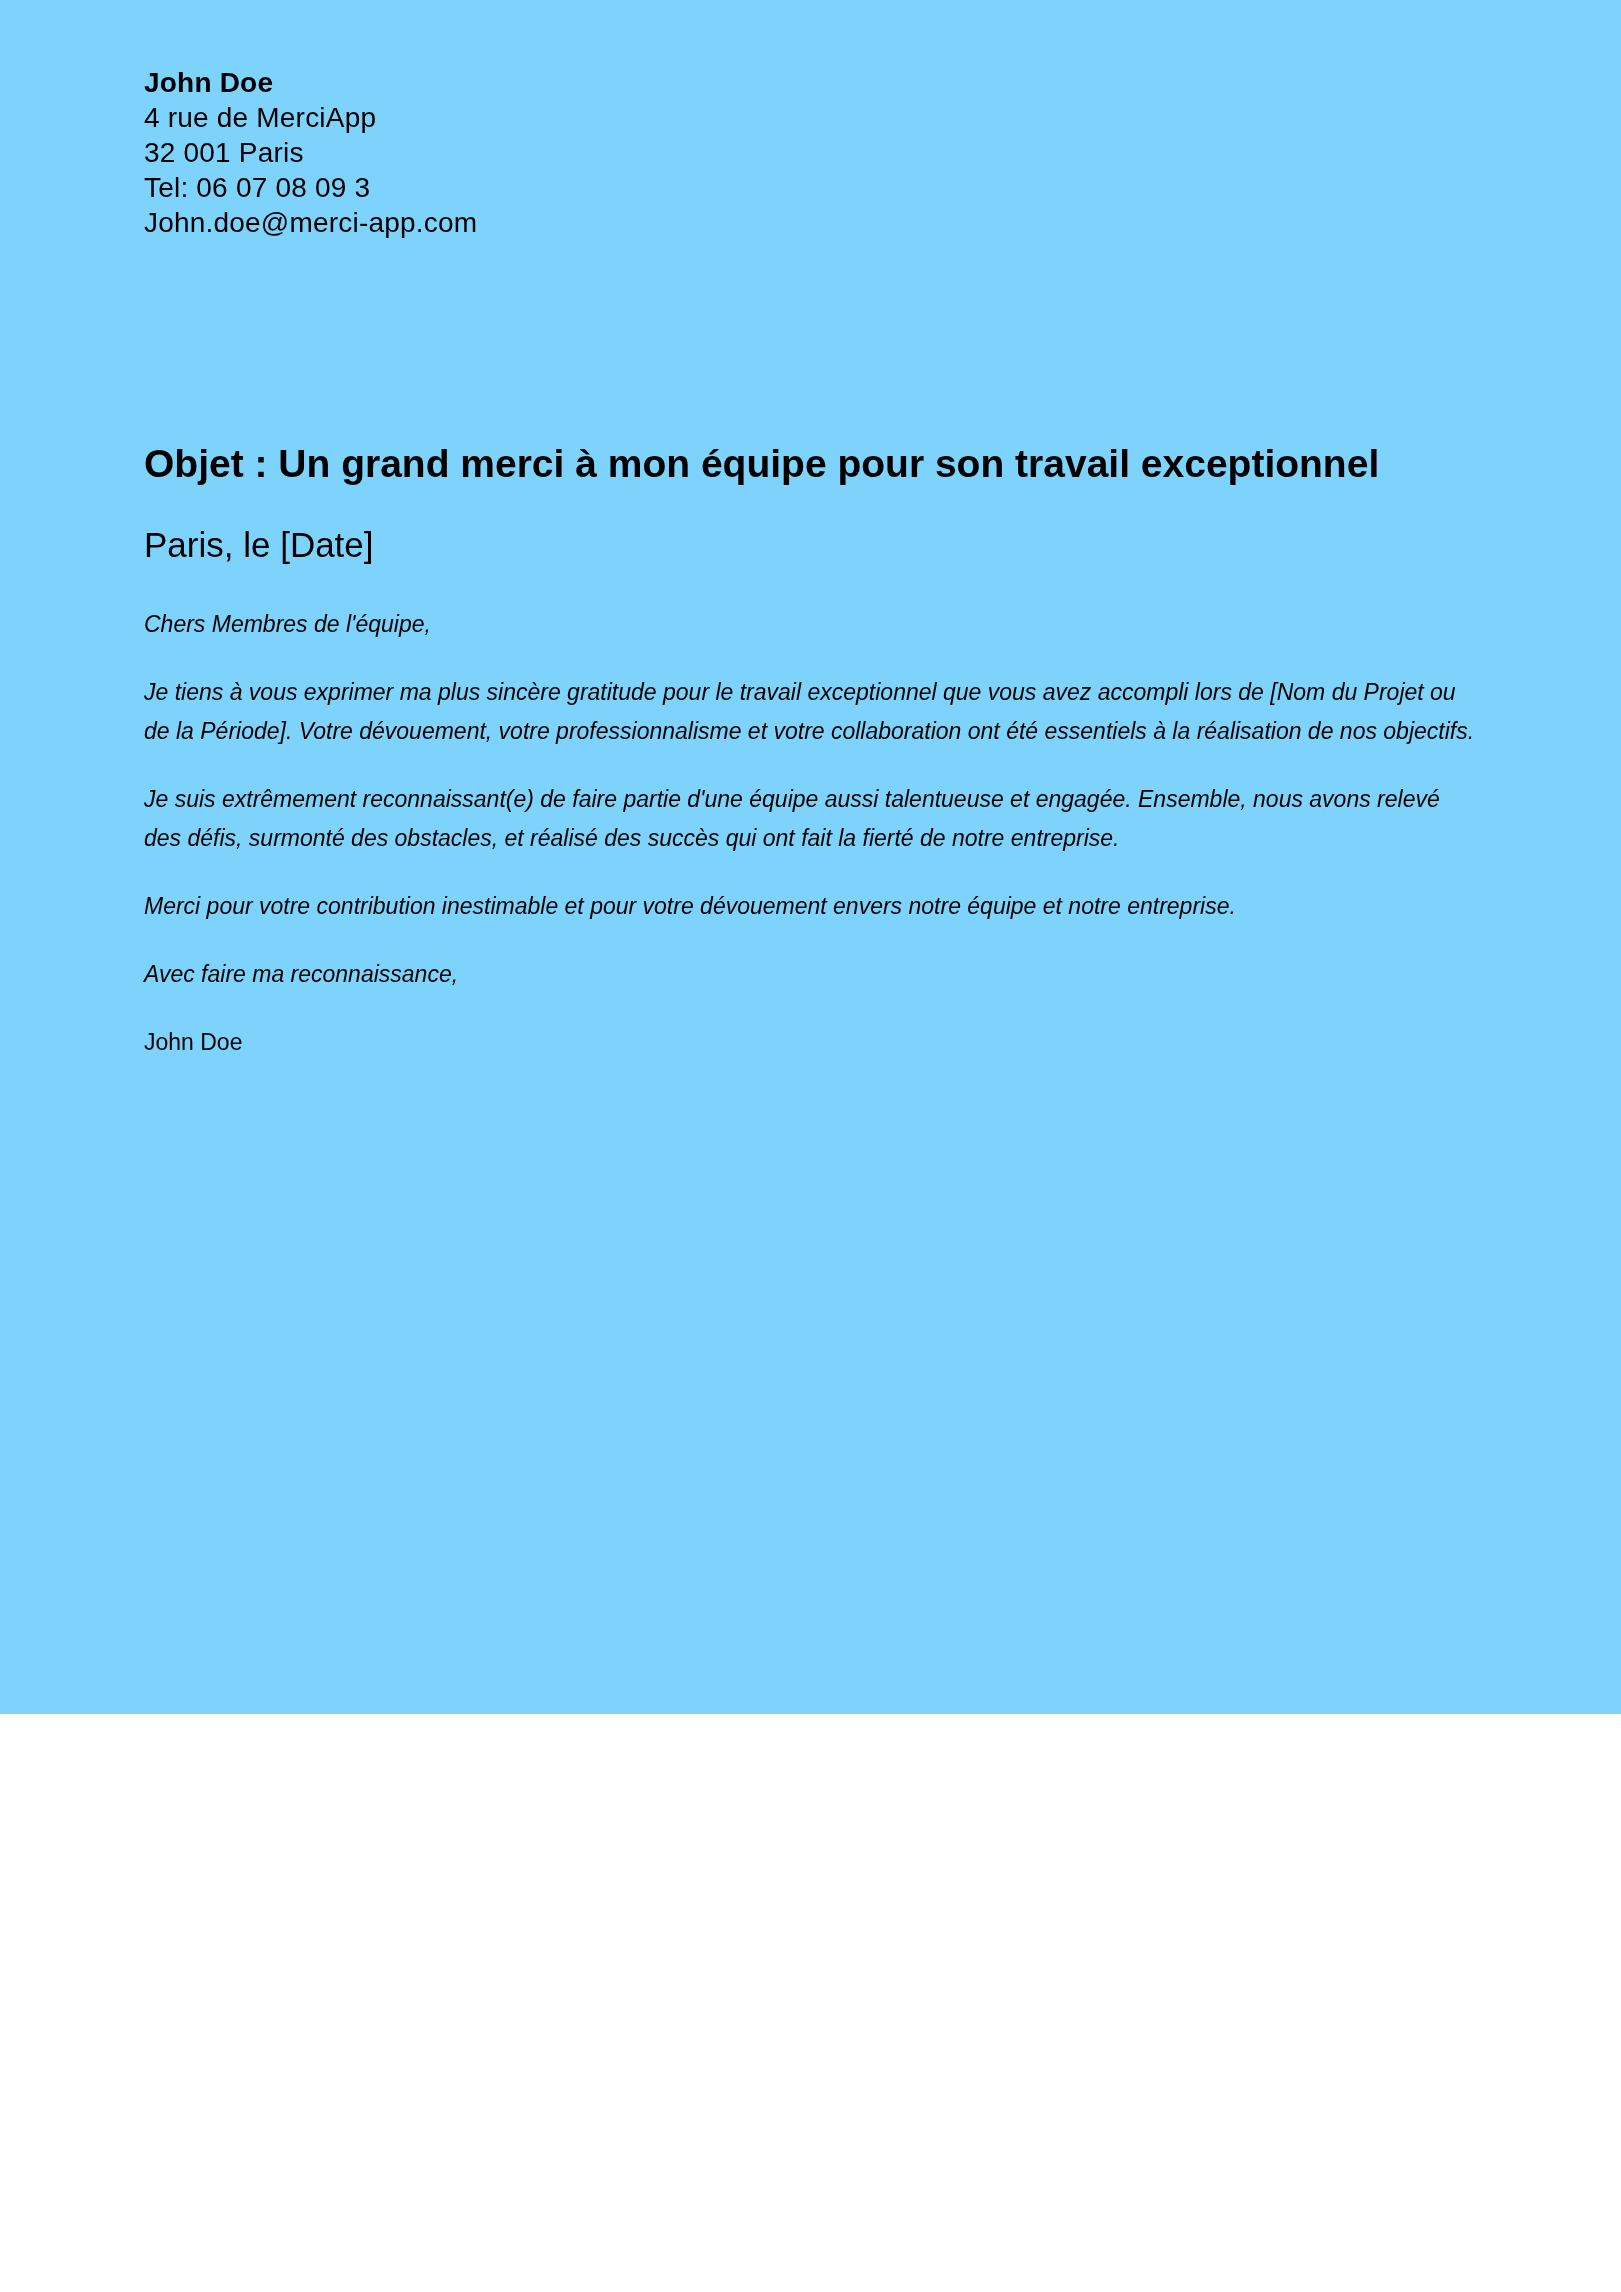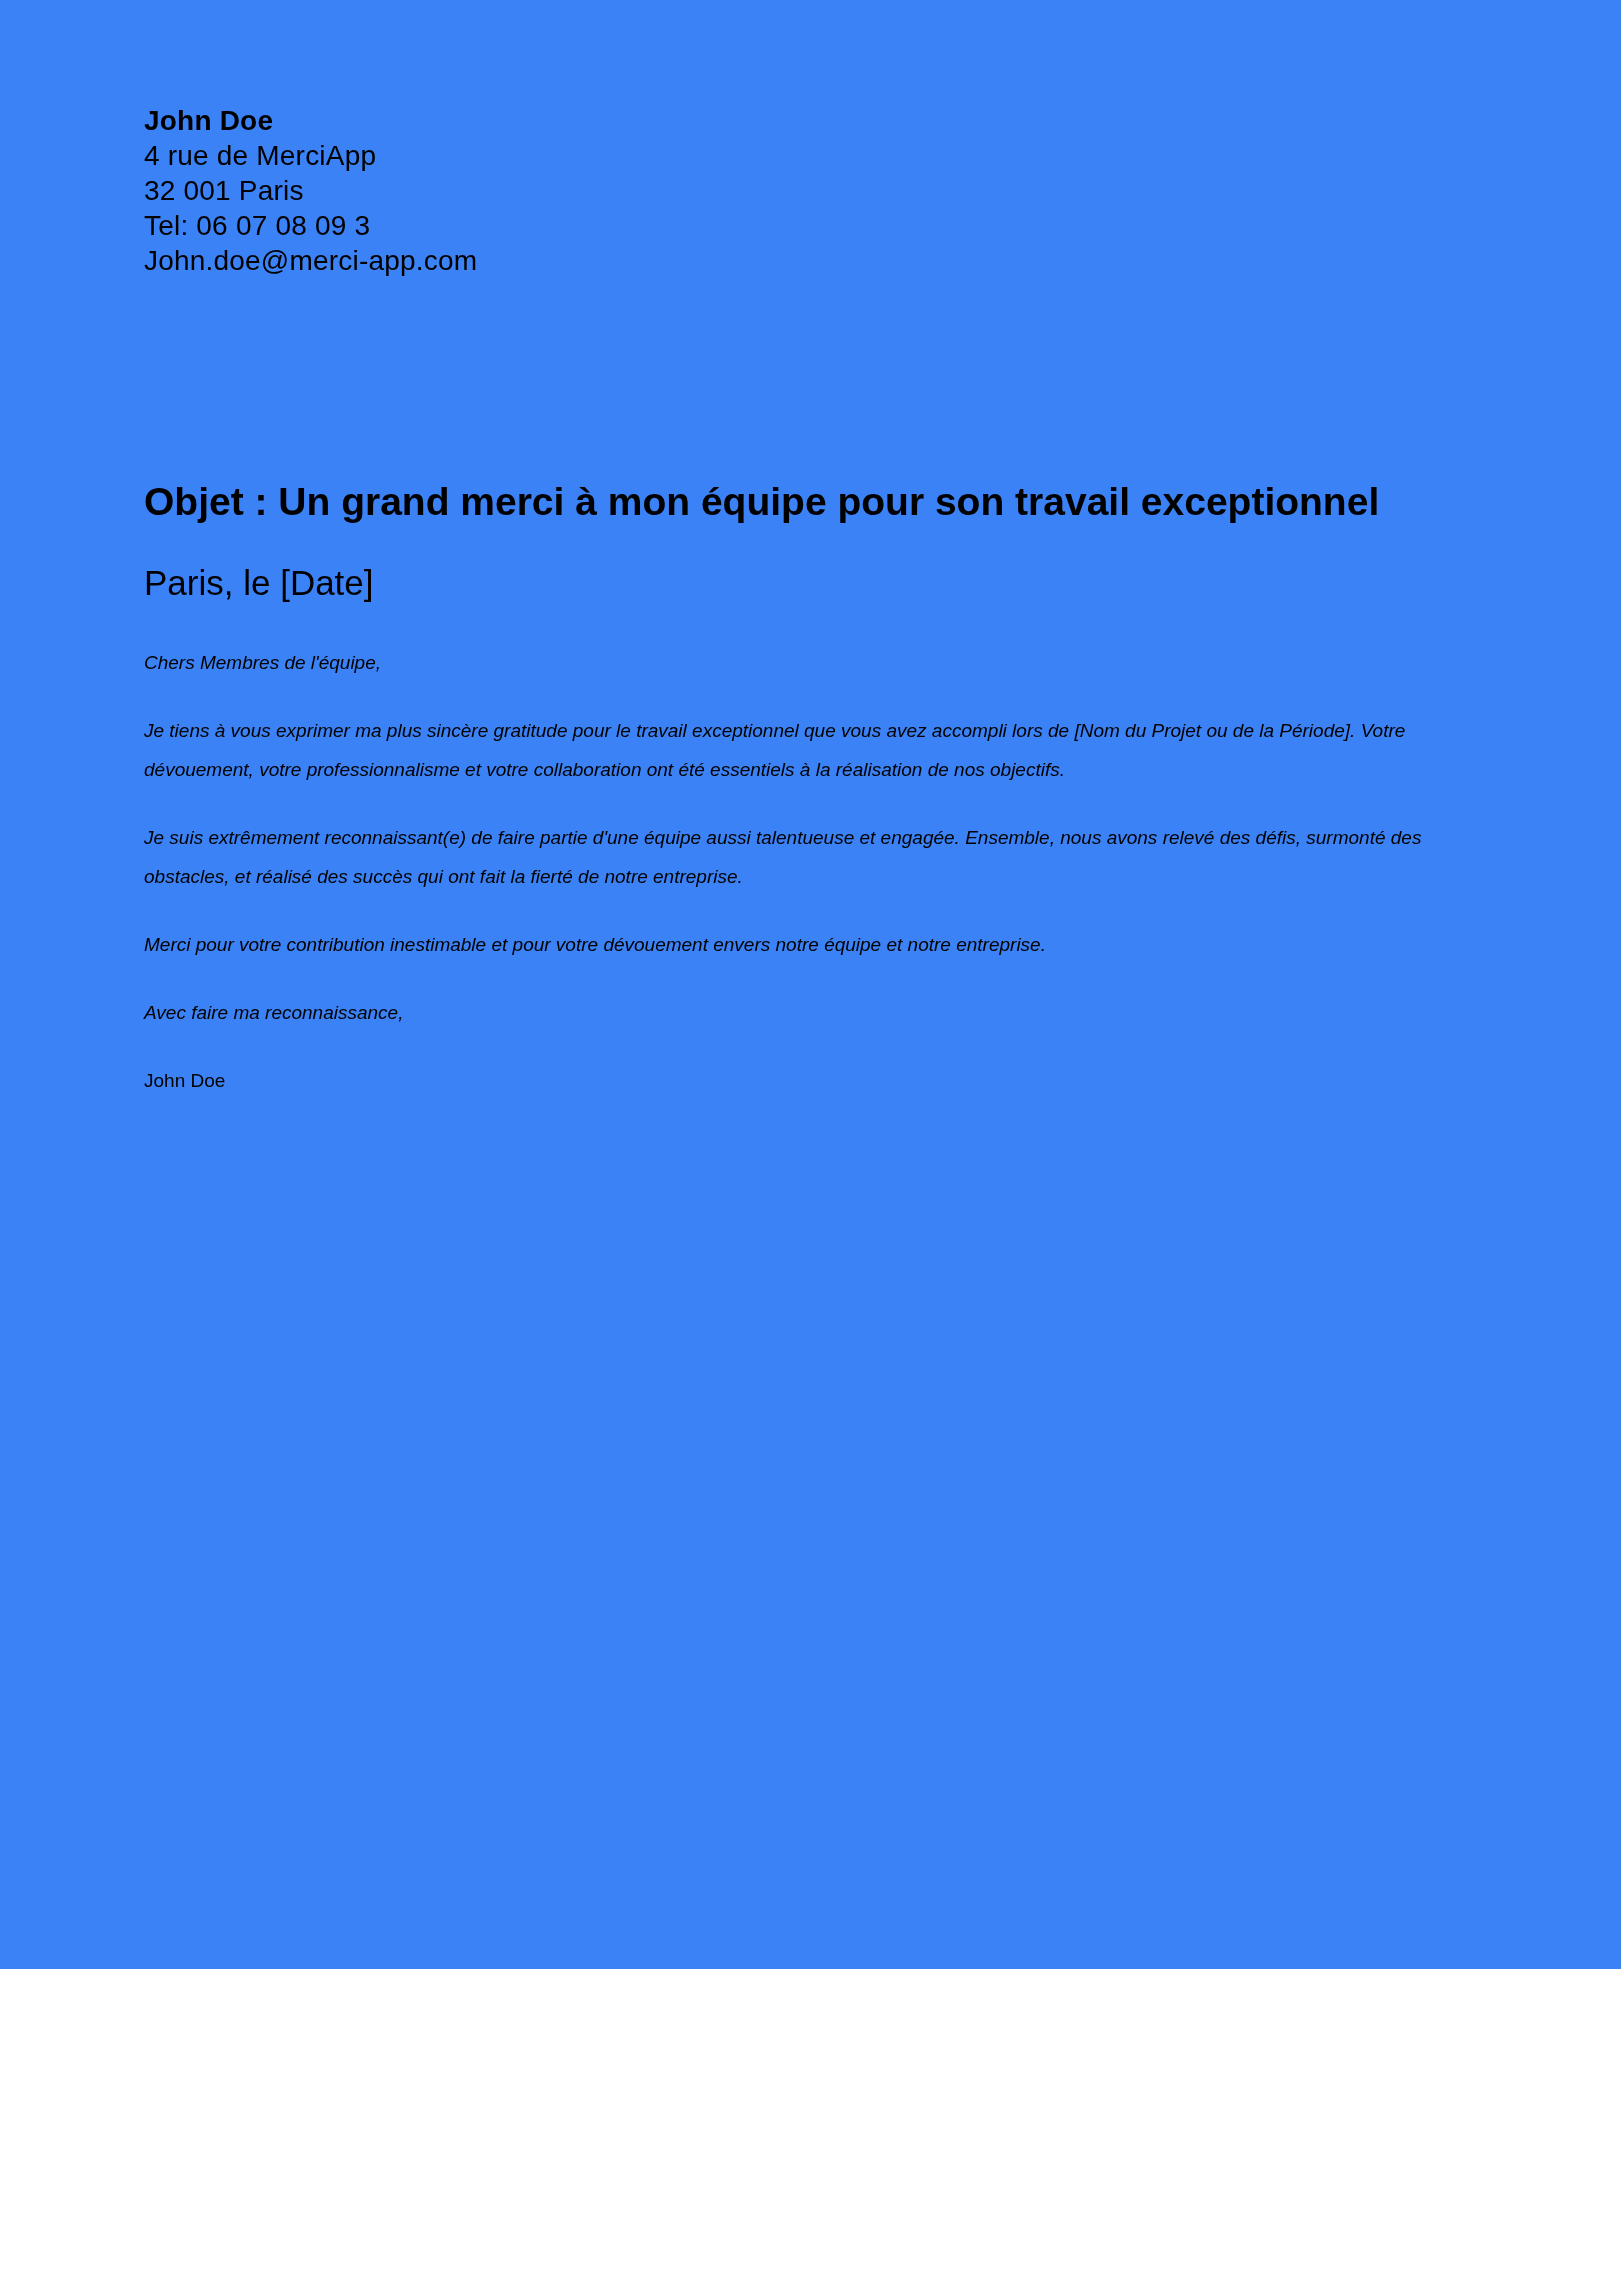--- a/index.html
+++ b/index.html
@@ -11,24 +11,24 @@
     width: 1621px;
     height: 2293px;
     position: relative;
     font-family: "Liberation Sans", sans-serif;
     color: #000000;
   }
   .page {
     position: absolute;
     top: 0; left: 0;
     width: 1621px;
-    height: 1969px;
+    height: 1714px;
     box-sizing: border-box;
-    padding: 103px 141px 0 144px;
-    background: #3b82f6;
+    padding: 65px 141px 0 144px;
+    background: #7dd3fc;
     overflow: hidden;
   }
   
   .sender {
     font-size: 28px;
     line-height: 35px;
     letter-spacing: 0.2px;
   }
   .sender .name {
     font-weight: bold;
@@ -53,21 +53,21 @@
   }
   
   .dateline {
     margin: 0 0 41px 0;
     font-size: 35px;
     line-height: 39px;
   }
   
   .body-text {
     margin: 0 0 29px 0;
-    font-size: 19px;
+    font-size: 23px;
     line-height: 39px;
     font-style: italic;
     max-width: 1341px;
   }
   .signature {
     font-style: normal;
   }
 </style>
 </head>
 <body>

